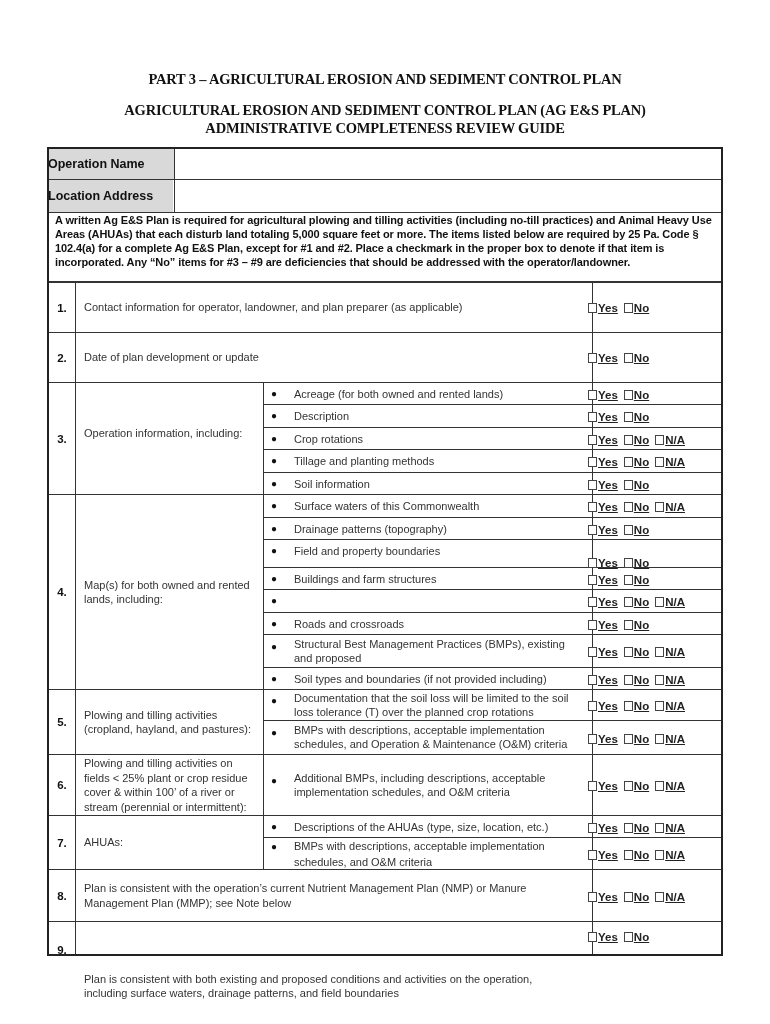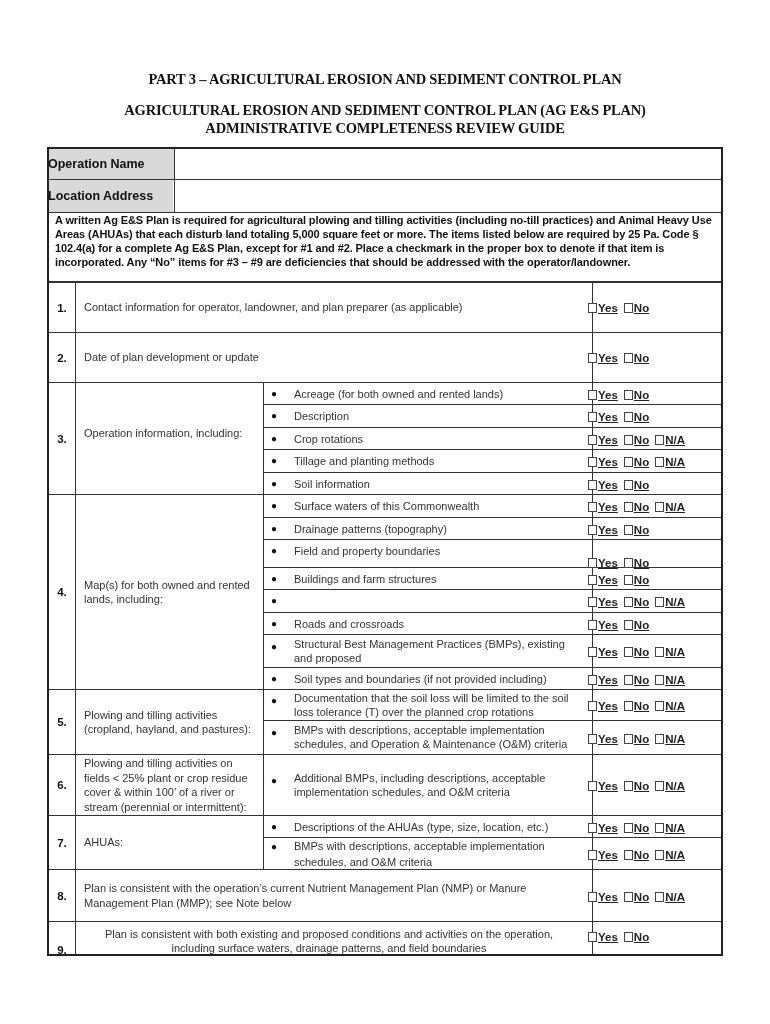--- a/index.html
+++ b/index.html
@@ -469,21 +469,21 @@
       </span>
     <span class="opt">
         <span class="cb"></span>
         <span>N/A</span>
       </span>
   </div>
 </div>
 
 <div>
   <div class="num" style="top:930px; height:26px; align-items:flex-end;">9.</div>
-  <div class="desc" style="top:927px; height:28px; width:490px;text-align:center;">Plan is consistent with both existing and proposed conditions and activities on the operation, including surface waters, drainage patterns, and field boundaries</div>
+  <div class="desc" style="top:972px; height:28px; width:490px;">Plan is consistent with both existing and proposed conditions and activities on the operation, including surface waters, drainage patterns, and field boundaries</div>
   <div class="opts" style="top:922px; height:30px;">
     <span class="opt">
         <span class="cb"></span>
         <span>Yes</span>
       </span>
     <span class="opt">
         <span class="cb"></span>
         <span>No</span>
       </span>
   </div>

